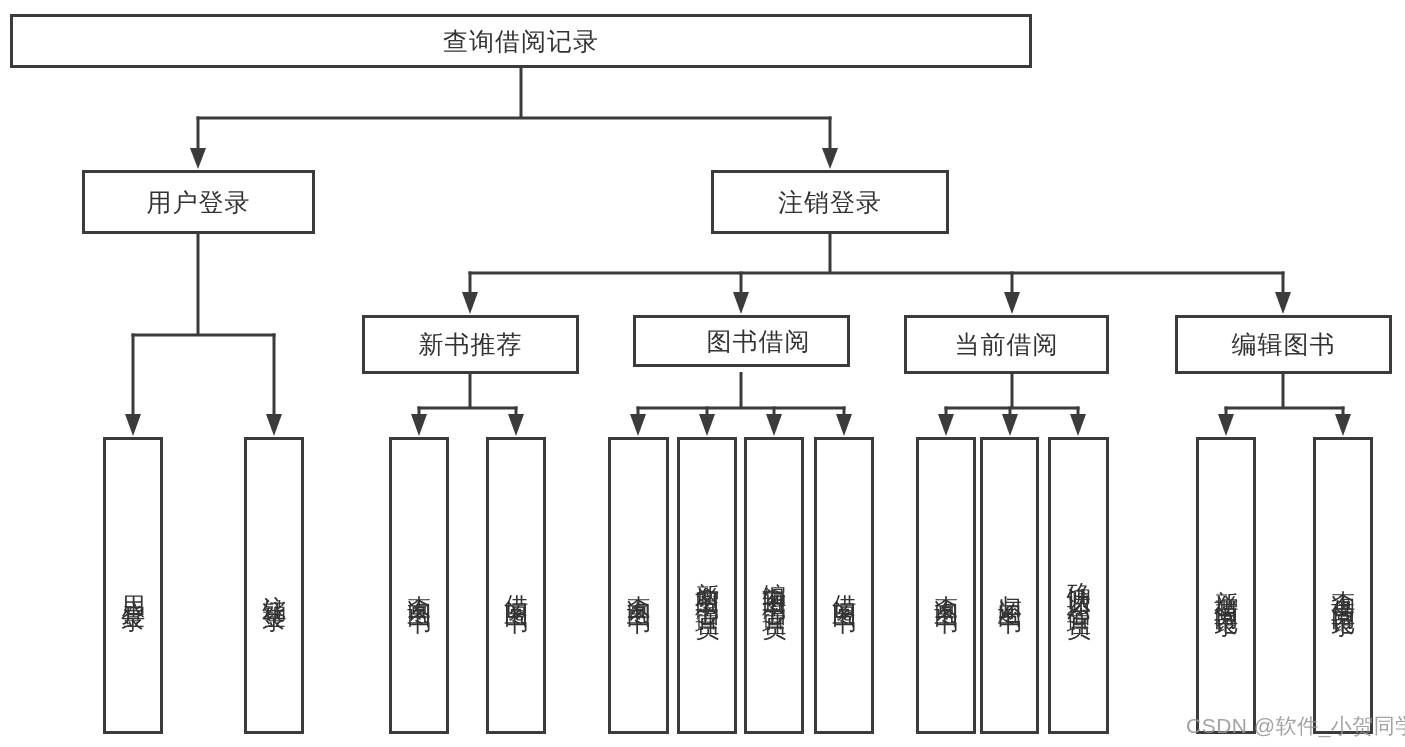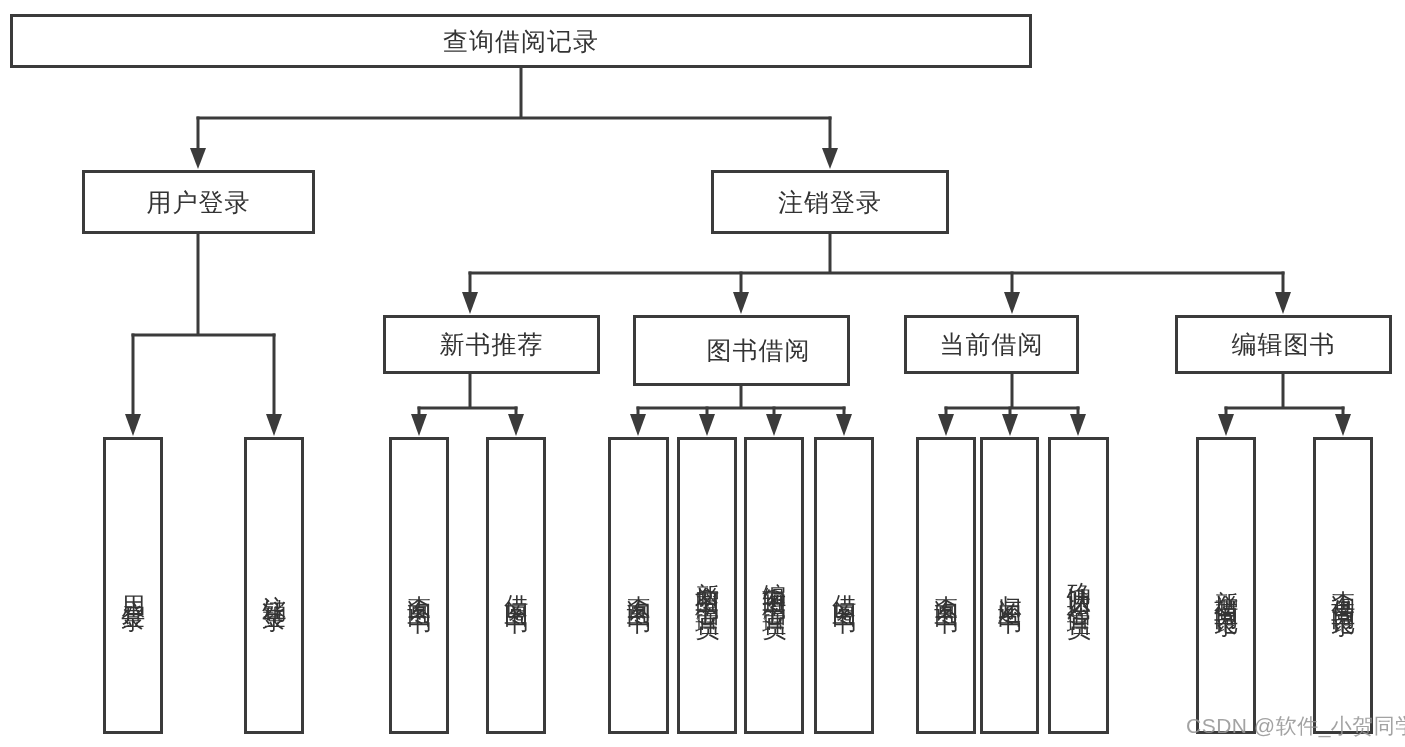--- a/index.html
+++ b/index.html
@@ -119,27 +119,27 @@
     <span class="hlabel">查询借阅记录</span>
   </div>
 
   <div class="box" style="left:82px;top:170px;width:233px;height:64px;">
     <span class="hlabel">用户登录</span>
   </div>
   <div class="box" style="left:711px;top:170px;width:238px;height:64px;">
     <span class="hlabel">注销登录</span>
   </div>
 
-  <div class="box" style="left:362px;top:315px;width:217px;height:59px;margin-left:21px;">
+  <div class="box" style="left:362px;top:315px;width:217px;height:59px;">
     <span class="hlabel">新书推荐</span>
   </div>
-  <div class="box" style="left:633px;top:315px;width:217px;height:71px;padding-left:34px;">
+  <div class="box" style="left:633px;top:315px;width:217px;height:52px;padding-left:34px;">
     <span class="hlabel">图书借阅</span>
   </div>
-  <div class="box" style="left:904px;top:315px;width:175px;height:59px;">
+  <div class="box" style="left:904px;top:315px;width:205px;height:59px;">
     <span class="hlabel">当前借阅</span>
   </div>
   <div class="box" style="left:1175px;top:315px;width:217px;height:59px;">
     <span class="hlabel">编辑图书</span>
   </div>
 
   <div class="box leaf" style="left:103px;top:437px;width:60px;height:297px;">
     <span class="vtext">用户登录</span>
   </div>
   <div class="box leaf" style="left:244px;top:437px;width:60px;height:297px;">

